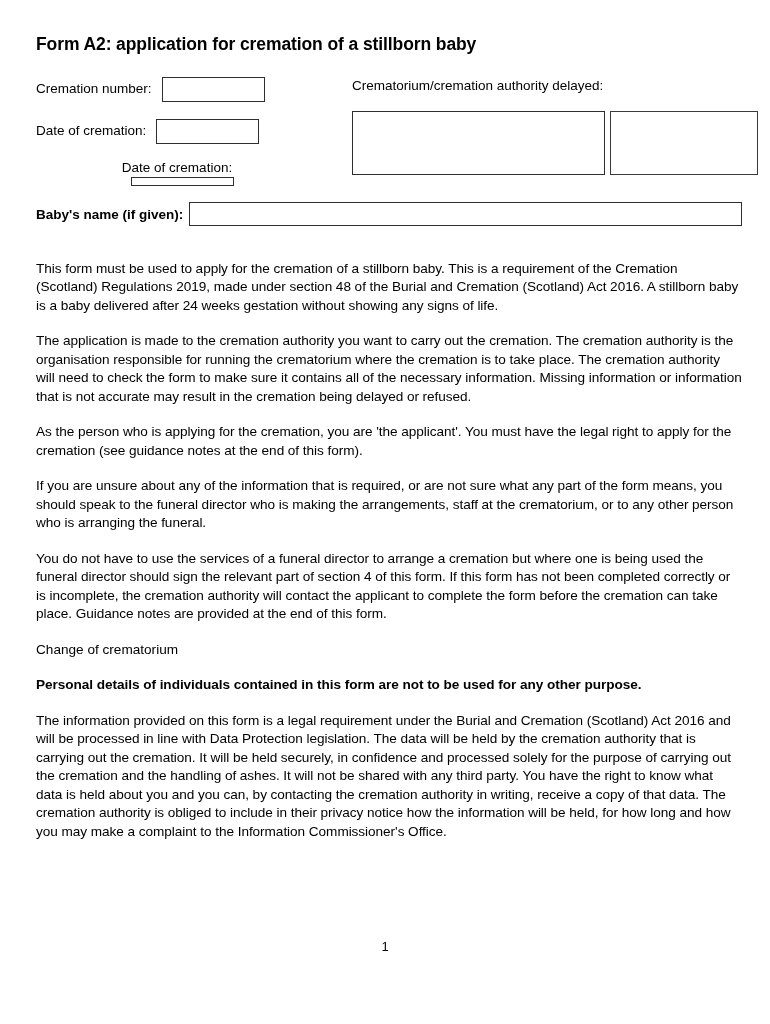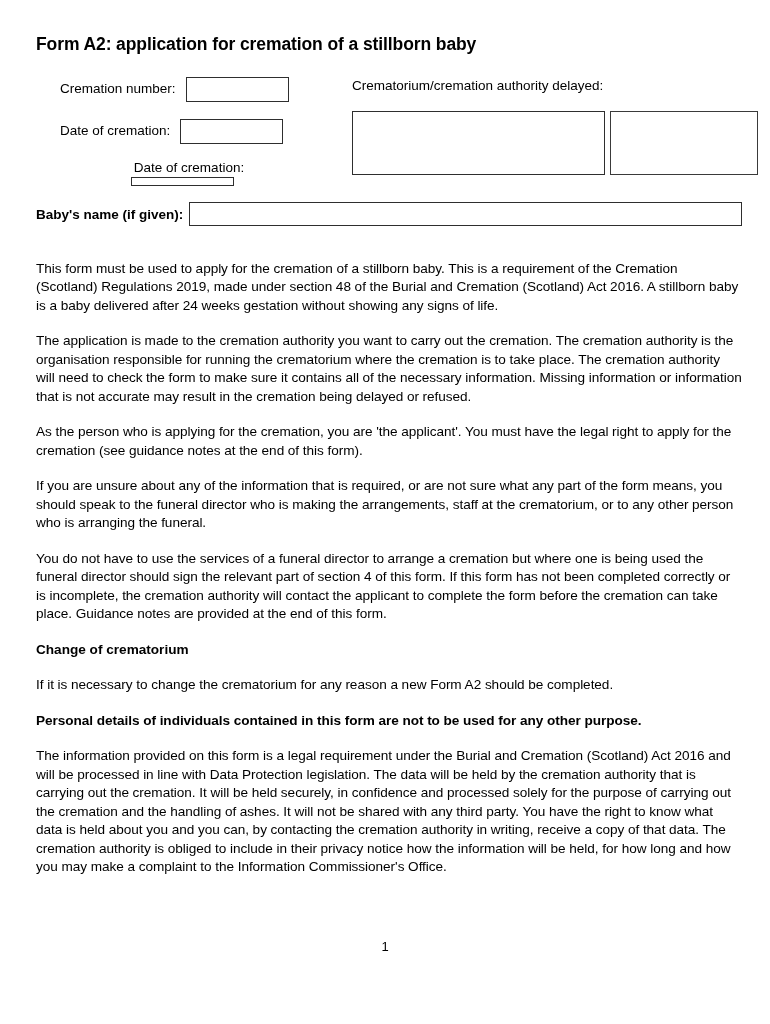--- a/index.html
+++ b/index.html
@@ -42,21 +42,20 @@
     display: flex;
     align-items: center;
     height: 26px;
     margin-bottom: 16px;
   }
   .field-row:last-child { margin-bottom: 0; flex-direction: column; }
   .field-label {
     font-size: 13.5px;
     line-height: 1.25;
     white-space: nowrap;
-    margin-left: 24px;
   }
   .field-box {
     border: 1.4px solid #2e2e2e;
     background: #ffffff;
     height: 25px;
     width: 103px;
     margin-left: 10px;
     box-sizing: border-box;
   }
   .form-right {
@@ -111,21 +110,21 @@
   p.para {
     font-size: 13.6px;
     line-height: 1.36;
     margin: 0 0 17px 0;
     text-align: left;
     letter-spacing: -0.05px;
   }
   p.para:last-child { margin-bottom: 0; }
   h2.subhead {
     font-size: 13.6px;
-    font-weight: bold;
+    font-weight: normal;
     margin: 0 0 17px 0;
     line-height: 1.36;
   }
   p.para.bold {
     font-weight: bold;
   }
   .page-number {
     position: absolute;
     left: 0;
     right: 0;
@@ -184,21 +183,20 @@
     <p class="para">The application is made to the cremation authority you want to carry out the cremation. The cremation authority is the organisation responsible for running the crematorium where the cremation is to take place. The cremation authority will need to check the form to make sure it contains all of the necessary information. Missing information or information that is not accurate may result in the cremation being delayed or refused.</p>
 
     <p class="para">As the person who is applying for the cremation, you are 'the applicant'. You must have the legal right to apply for the cremation (see guidance notes at the end of this form).</p>
 
     <p class="para">If you are unsure about any of the information that is required, or are not sure what any part of the form means, you should speak to the funeral director who is making the arrangements, staff at the crematorium, or to any other person who is arranging the funeral.</p>
 
     <p class="para">You do not have to use the services of a funeral director to arrange a cremation but where one is being used the funeral director should sign the relevant part of section 4 of this form. If this form has not been completed correctly or is incomplete, the cremation authority will contact the applicant to complete the form before the cremation can take place. Guidance notes are provided at the end of this form.</p>
 
     <h2 class="subhead">Change of crematorium</h2>
 
-    <p class="para">If it is necessary to change the crematorium for any reason a new Form A2 should be completed.</p>
 
     <p class="para bold">Personal details of individuals contained in this form are not to be used for any other purpose.</p>
 
     <p class="para">The information provided on this form is a legal requirement under the Burial and Cremation (Scotland) Act 2016 and will be processed in line with Data Protection legislation. The data will be held by the cremation authority that is carrying out the cremation. It will be held securely, in confidence and processed solely for the purpose of carrying out the cremation and the handling of ashes. It will not be shared with any third party. You have the right to know what data is held about you and you can, by contacting the cremation authority in writing, receive a copy of that data. The cremation authority is obliged to include in their privacy notice how the information will be held, for how long and how you may make a complaint to the Information Commissioner's Office.</p>
 
   </div>
 
   <div class="page-number">1</div>
 
 </div>

